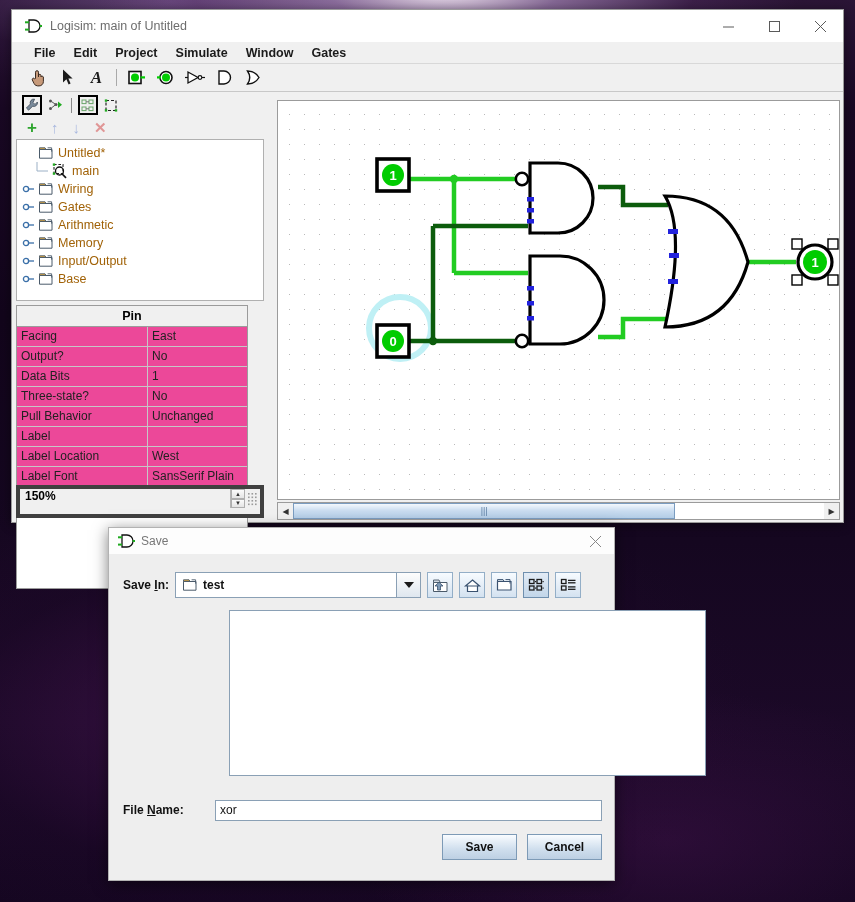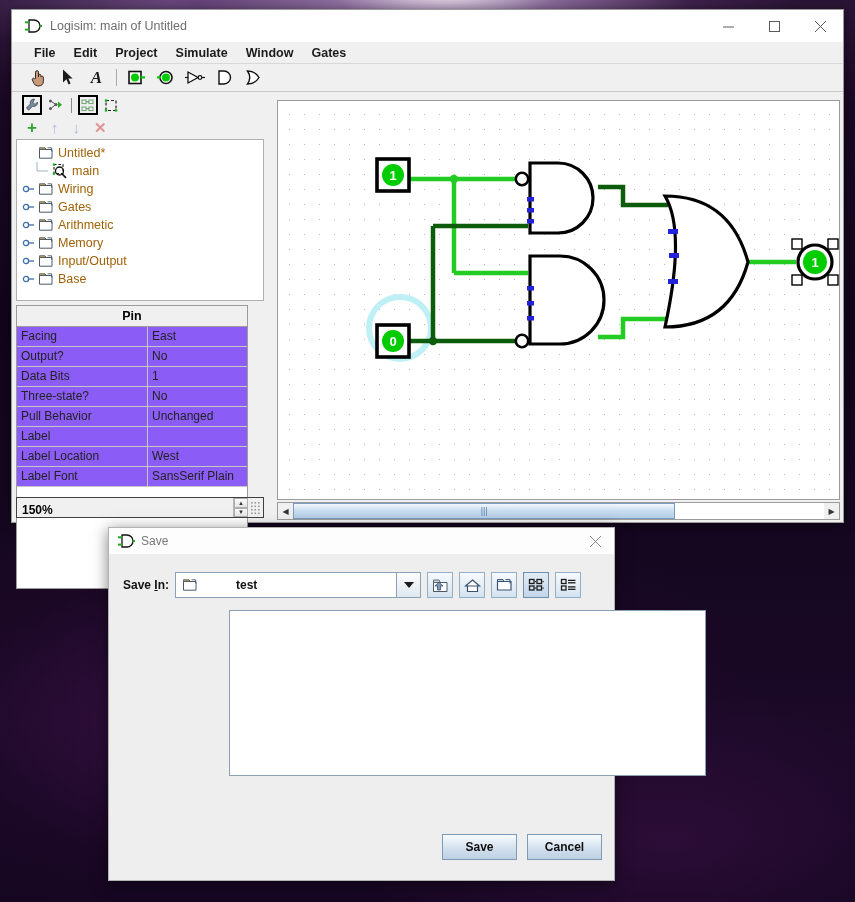--- a/index.html
+++ b/index.html
@@ -89,37 +89,37 @@
     display: flex; align-items: center; height: 18px;
     font-size: 12.5px; color: #a16207;
   }
   .thandle { width: 15px; display:flex; align-items:center; justify-content:center; }
   .ticon { width: 20px; display:flex; align-items:center; justify-content:center; }
   .tlabel { margin-left: 2px; }
   .tnode.child { padding-left: 14px; }
 
   .proptable {
     position: absolute; left: 4px; top: 212px; right: 20px; height: 284px;
-    background: #8b5cf6; border: 1px solid #9b9b9b;
+    background: #ec4899; border: 1px solid #9b9b9b;
     display: flex; flex-direction: column;
   }
   .prop-head {
     height: 21px; background: #f0f0f0; border-bottom: 1px solid #9b9b9b;
     display: flex; align-items: center; justify-content: center;
     font-size: 12.5px; font-weight: bold; color: #000;
   }
   .prow { display: flex; height: 20px; border-bottom: 1px solid #c6c6c6; }
   .pkey { width: 131px; border-right: 1px solid #c6c6c6; font-size: 12px; color: #222; padding-left: 4px; line-height: 19px; }
   .pval { flex: 1; font-size: 12px; color: #222; padding-left: 4px; line-height: 19px; }
   .pfill { flex: 1; background: #fff; }
 
   .zoombar {
-    position: absolute; left: 4px; bottom: 4px; right: 4px; height: 21px;
-    background: #f0f0f0; border: 1px solid #404040;
-    display: flex; align-items: flex-end;
+    position: absolute; left: 4px; bottom: 4px; right: 4px; height: 33px;
+    background: #f0f0f0; border: 4px solid #404040;
+    display: flex; align-items: flex-start;
   }
   .zoomtxt { font-size: 12px; font-weight: bold; color: #000; padding-left: 5px; flex: 1; }
   .spin { width: 15px; height: 19px; display: flex; flex-direction: column; border-left: 1px solid #b5b5b5; }
   .spin div { flex:1; display:flex; align-items:center; justify-content:center; font-size:6px; color:#333;
               background: linear-gradient(180deg,#fbfbfb,#e4e4e4); border:1px solid #aeaeae; }
   .grip { width: 15px; height: 19px; }
 
   
   .canvas-wrap {
     position: absolute; left: 265px; top: 90px; right: 3px; bottom: 22px;
@@ -635,21 +635,21 @@
             <line x1="0" y1="0" x2="11" y2="11" stroke="#888" stroke-width="1"></line>
             <line x1="11" y1="0" x2="0" y2="11" stroke="#888" stroke-width="1"></line>
           </svg>
       </div>
     </div>
 
     <div class="dlg-body">
 
       <div class="row-savein">
         <span class="lbl" style="width:52px;">Save <u>I</u>n:</span>
-        <div class="combo" style="width:246px;gap:33px;">
+        <div class="combo" style="width:246px;">
           <span style="margin-left:7px;display:flex;">
             <svg width="14" height="12" viewBox="0 0 14 12">
                 <path d="M0.5 2.5 L0.5 11.2 L13 11.2 L13 2.5 Z" fill="#fff" stroke="#4a5a6a" stroke-width="1"></path>
                 <path d="M0.5 2.5 L0.5 0.8 L6 0.8 L7.2 2.5 Z" fill="#d9a441" stroke="#4a5a6a" stroke-width="0.9"></path>
                 <path d="M8.6 0.8 L12.6 0.8 L12.6 4.6" fill="none" stroke="#4a5a6a" stroke-width="0.9"></path>
               </svg>
           </span>
           <span class="ctext">test</span>
           <span class="arrowbox">
             <svg width="10" height="6">
@@ -703,20 +703,24 @@
                 <line x1="8" y1="4.8" x2="15.5" y2="4.8"></line>
               <line x1="8" y1="8.9" x2="15.5" y2="8.9"></line>
                 <line x1="8" y1="11.3" x2="15.5" y2="11.3"></line>
             </g>
           </svg>
         </div>
       </div>
 
       <div class="filelist"></div>
 
+      <div class="row-name">
+        <span class="lbl" style="width:92px;">File <u>N</u>ame:</span>
+        <input class="txtfield" style="flex: 1 1 0%;" value="xor">
+      </div>
 
 
       <div class="dlg-buttons">
         <div class="dbtn">Save</div>
         <div class="dbtn">Cancel</div>
       </div>
     </div>
   </div>
 
 </div>

